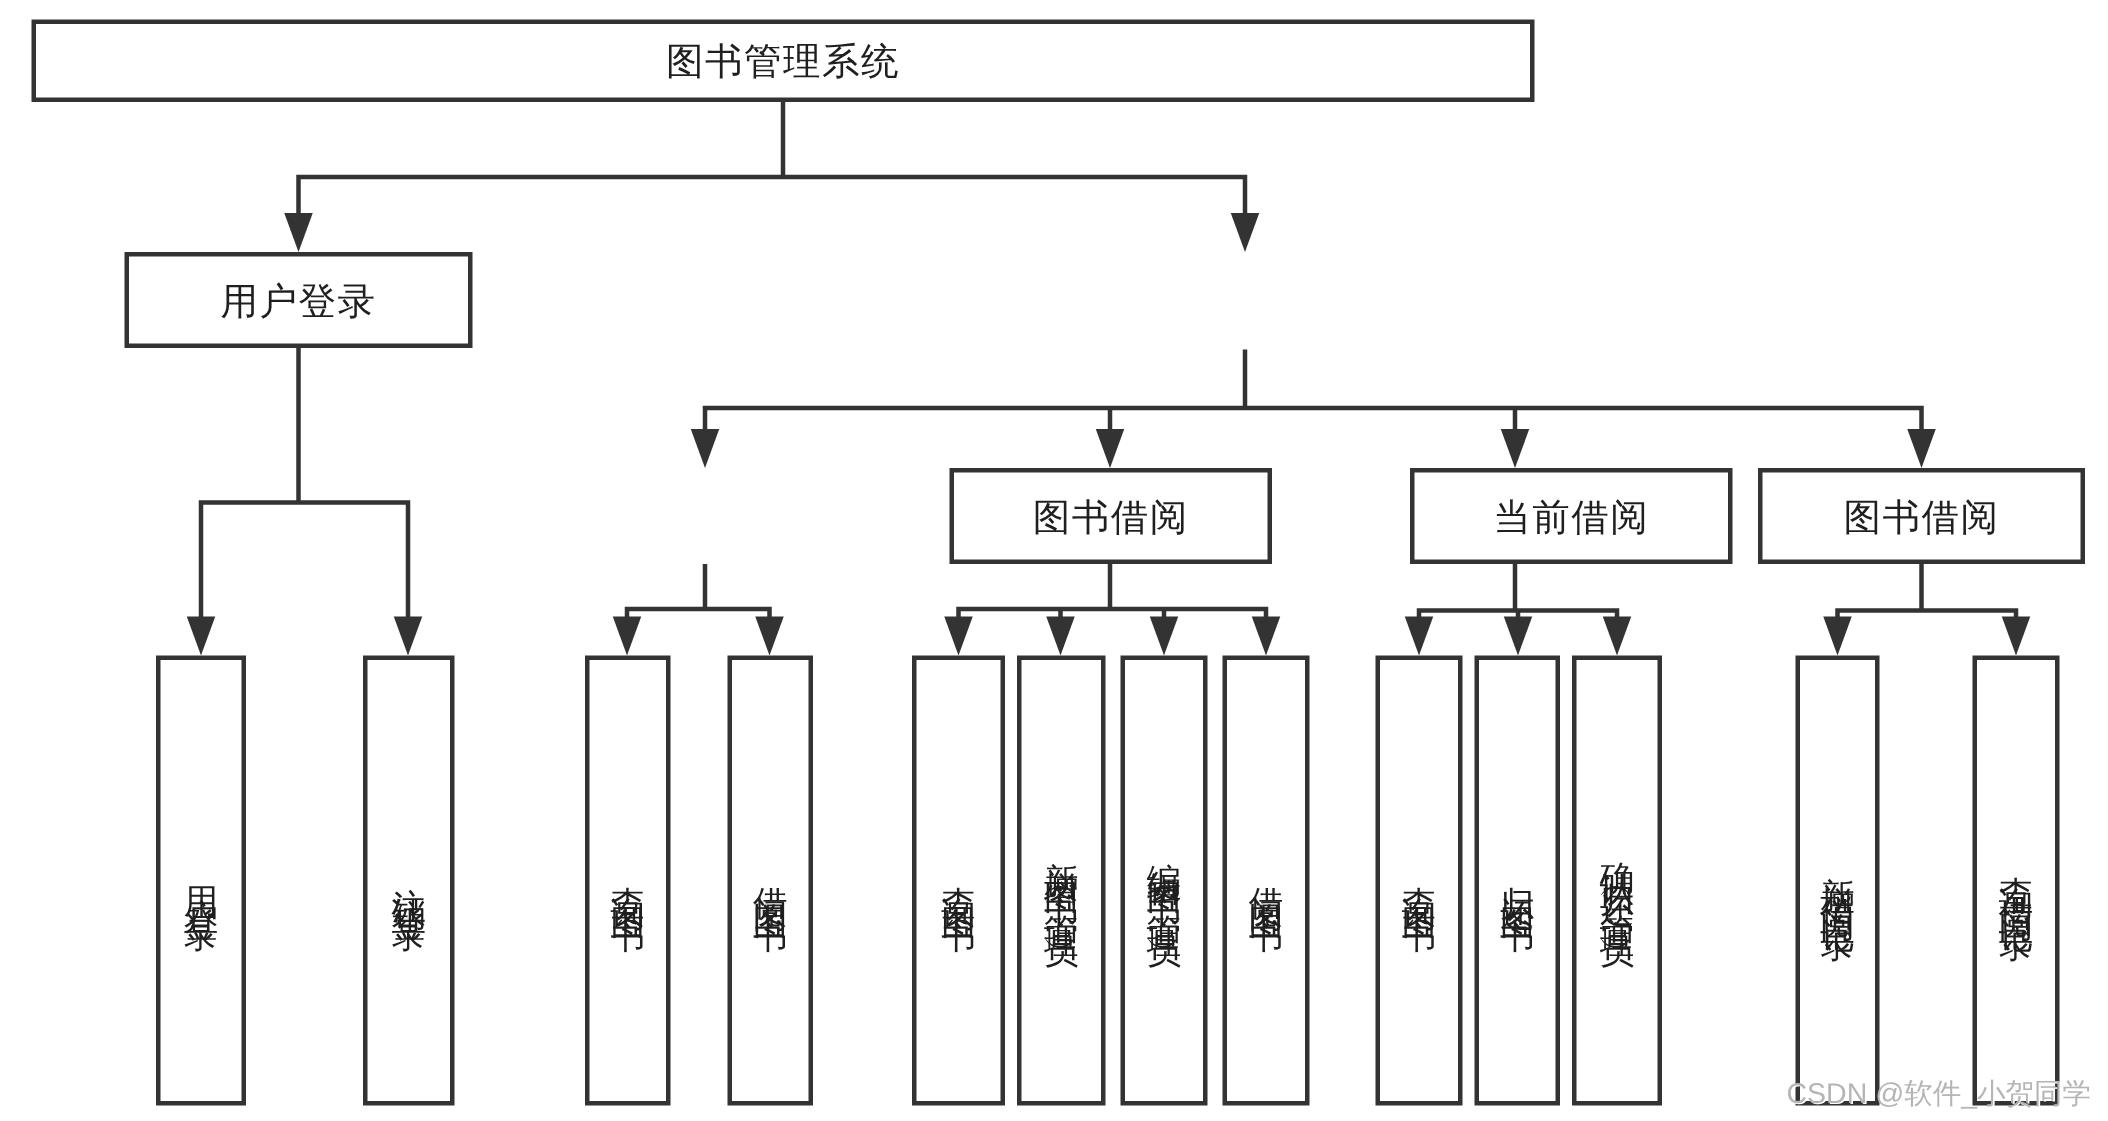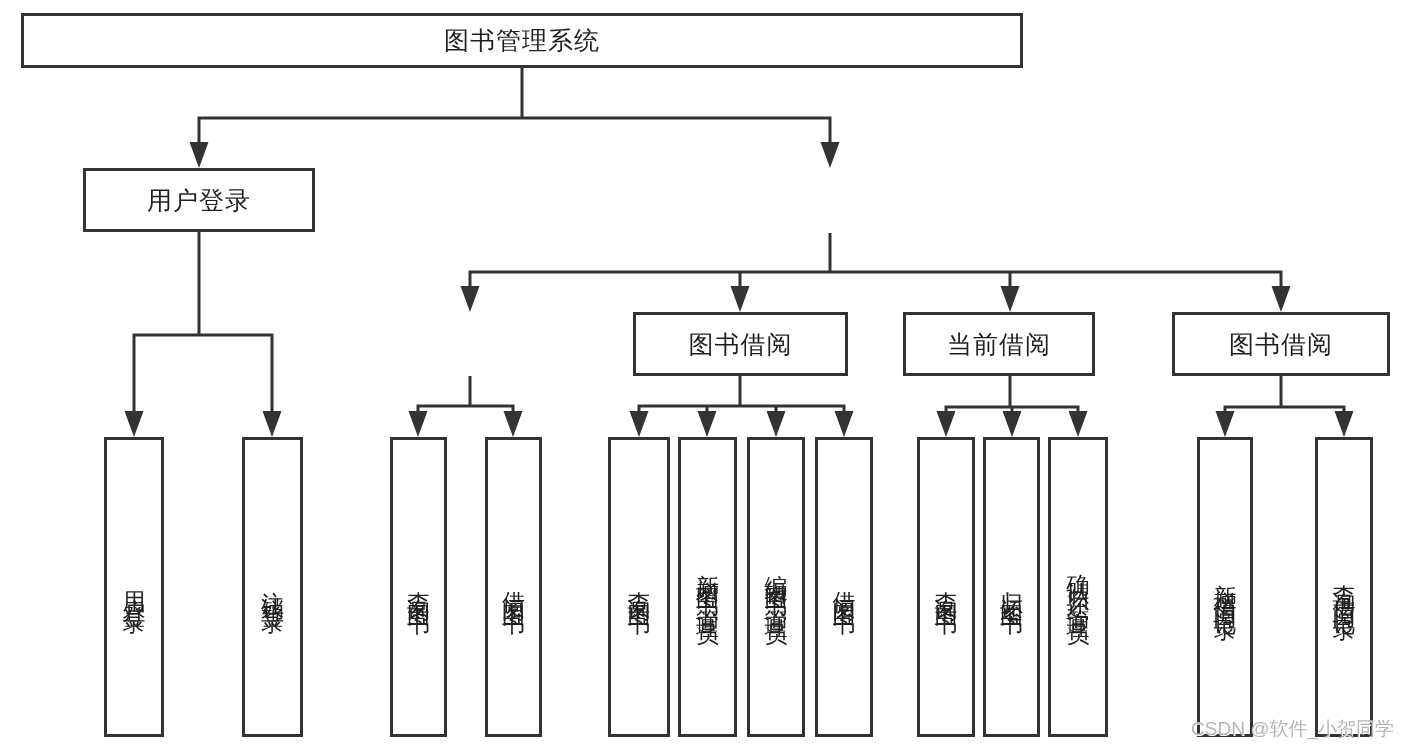--- a/index.html
+++ b/index.html
@@ -98,21 +98,21 @@
     <span class="label">图书管理系统</span>
   </div>
 
   <div class="box h" style="left:83px;top:168px;width:232px;height:64px">
     <span class="label">用户登录</span>
   </div>
 
   <div class="box h" style="left:633px;top:312px;width:215px;height:64px">
     <span class="label">图书借阅</span>
   </div>
-  <div class="box h" style="left:903px;top:312px;width:192px;height:64px">
+  <div class="box h" style="left:940px;top:312px;width:215px;height:64px">
     <span class="label">当前借阅</span>
   </div>
   <div class="box h" style="left:1172px;top:312px;width:218px;height:64px">
     <span class="label">图书借阅</span>
   </div>
 
   <div class="box v" style="left:104px;top:437px;width:60px;height:300px">
     <span class="label">用户登录</span>
   </div>
   <div class="box v" style="left:242px;top:437px;width:61px;height:300px">

